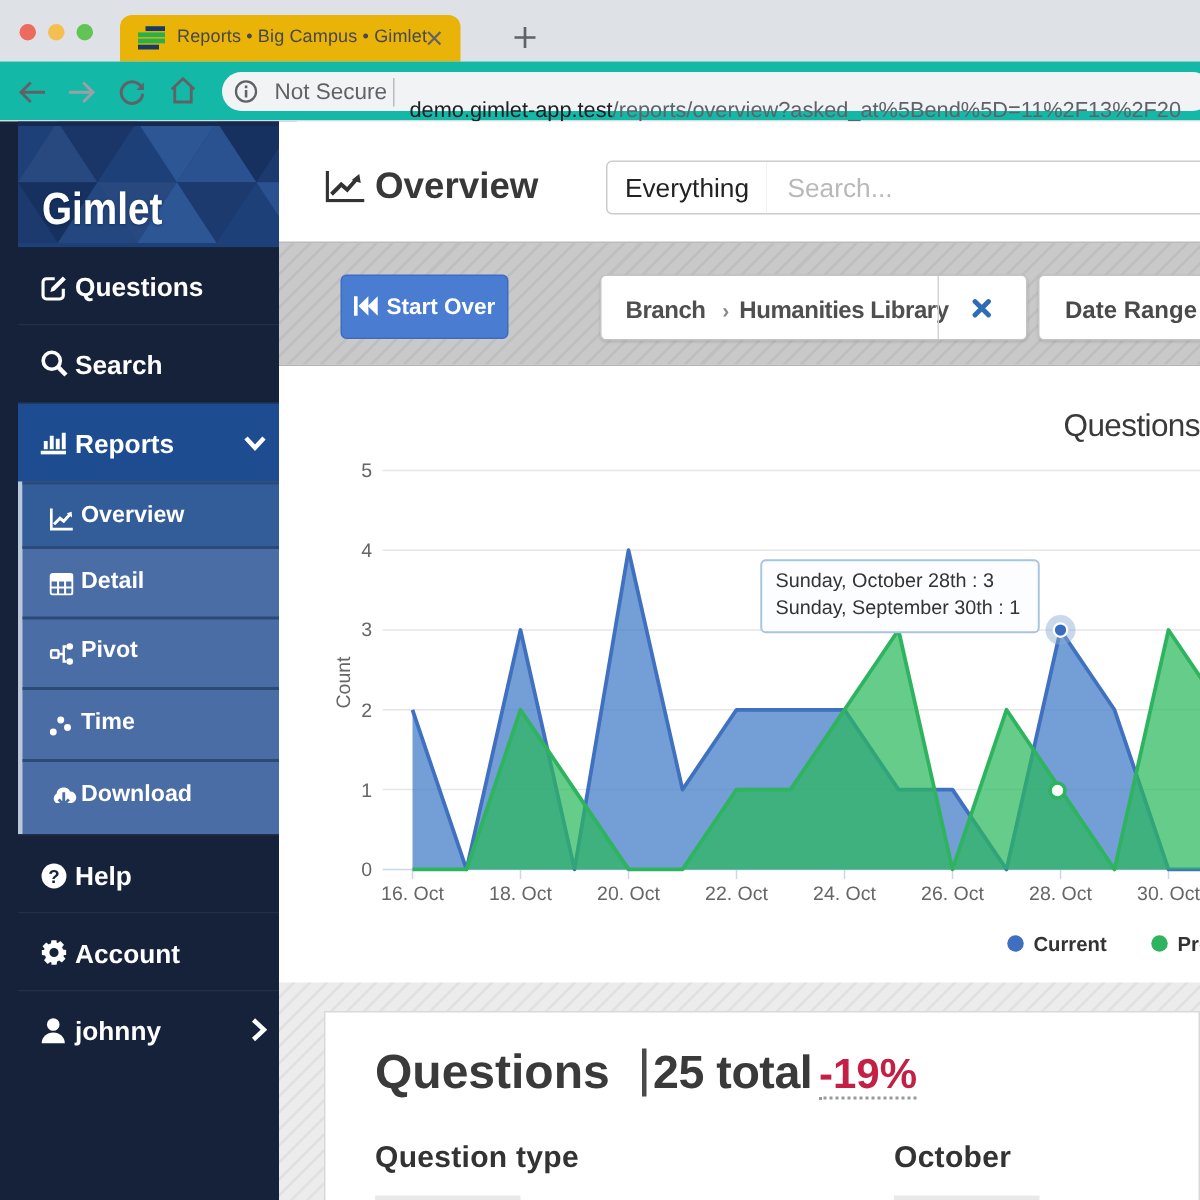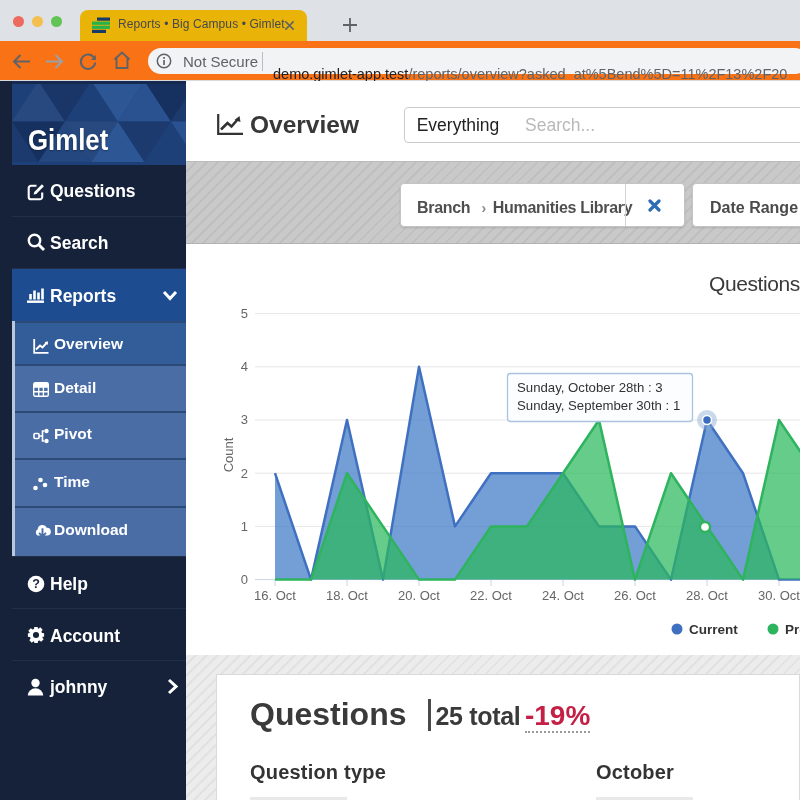--- a/index.html
+++ b/index.html
@@ -8,21 +8,21 @@
 #stage { position:relative; width:800px; height:800px; overflow:hidden; }
 .abs { position:absolute; }
 
 
 #tabstrip { left:0; top:0; width:800px; height:41px; background:#dee1e6; }
 .light { border-radius:50%; width:11px; height:11px; top:16px; }
 #tab { left:80px; top:10px; width:227px; height:31px; background:#eab308;
   border-radius:8px 8px 0 0; }
 #tabtitle { left:118px; top:18px; white-space:nowrap; font-size:12px; letter-spacing:-0.3px; color:#45494d; letter-spacing:0.1px; }
 #newtab { left:342px; top:17px; width:16px; height:16px; }
-#toolbar { left:0; top:41px; width:800px; height:40px; background:#f97316;
+#toolbar { left:0; top:41px; width:800px; height:40px; background:#14b8a6;
   border-bottom:1px solid #d8dade; }
 #urlbar { left:148px; top:7px; width:660px; height:26px; background:#f1f3f4;
   border-radius:13px; }
 #urltext { left:178px; top:6px; font-size:14.5px; color:#5f6368; white-space:nowrap; }
 #urltext b { color:#202124; font-weight:normal; }
 #urlsep { left:114px; top:4px; width:1px; height:19px; background:#b9bdc2; }
 
 
 #sidebar { left:0; top:81px; width:186px; height:719px; background:#15223a; }
 .nav { position:absolute; left:12px; width:188px; color:#fff; font-weight:bold; }
@@ -259,20 +259,26 @@
       <svg class="abs" style="left:31px; top:33px;" width="26" height="21" viewBox="0 0 26 21">
         <path d="M1.2,0 L1.2,19.8 L26,19.8" stroke="#333" stroke-width="2.2" fill="none"></path>
         <path d="M4,15.5 L10.5,9 L14.5,12.5 L21.5,4.5" stroke="#333" stroke-width="2.6" fill="none"></path>
         <path d="M22.5,2 L23.5,8 L17.5,6 Z" fill="#333"></path>
       </svg>
       <div id="ovtitle" class="abs">Overview</div>
       <div id="everything" class="abs">Everything</div>
       <div id="searchbox" class="abs">Search...</div>
     </div>
     <div id="filterbar" class="abs">
+      <div id="startover" class="abs">
+        <svg style="vertical-align:-2px; margin-right:6px;" width="16" height="14" viewBox="0 0 16 14">
+          <rect x="0" y="0.5" width="2.4" height="13" fill="#fff"></rect>
+          <path d="M9.6,0.5 L3,7 L9.6,13.5 Z" fill="#fff"></path>
+          <path d="M15.8,0.5 L9.2,7 L15.8,13.5 Z" fill="#fff"></path>
+        </svg>Start Over</div>
       <div id="branchbox" class="abs"><span style="margin-left:16px;">Branch</span>
         <span style="color:#888; margin:0 7px; font-size:14px;">›</span>Humanities Library
         <span class="abs" style="right:58px; top:0; width:1px; height:42px; background:#d4d4d4;"></span>
         <svg class="abs" style="right:23px; top:15px;" width="13" height="13" viewBox="0 0 13 13">
           <path d="M2,2 L11,11 M11,2 L2,11" stroke="#2e6cb5" stroke-width="3.2" stroke-linecap="round"></path>
         </svg>
       </div>
       <div id="daterange" class="abs">Date Range</div>
     </div>
     <div id="chartpanel" class="abs">
@@ -323,21 +329,21 @@
         <circle cx="491" cy="385" r="5.5" fill="#3f6fc0"></circle>
         <text x="503" y="390" font-size="13.5" font-weight="bold" fill="#333">Current</text>
         <circle cx="587" cy="385" r="5.5" fill="#2eb35e"></circle>
         <text x="599" y="390" font-size="13.5" font-weight="bold" fill="#333">Previous period</text>
       </svg>
     </div>
     <div id="stripe2" class="abs"></div>
     <div id="card" class="abs">
       <div id="cardhead" class="abs"><span id="qt">Questions</span>
         <span style="display:inline-block; width:3px; height:32px; background:#4a4a4a; margin:0 0 0 17px; vertical-align:-6px;"></span>
-        <span style="font-size:25px; font-weight:bold; color:#3a3a3a; letter-spacing:-0.3px;">25 total</span>
+        <span style="font-size:31px; font-weight:bold; color:#3a3a3a; letter-spacing:-0.3px;">25 total</span>
         <span style="font-size:28px; font-weight:bold; color:#c41f45; border-bottom:2px dotted #999;">-19%</span>
       </div>
       <div id="colhead1" class="abs">Question type</div>
       <div id="colhead2" class="abs">October</div>
       <div id="bar1" class="abs"></div>
       <div id="bar2" class="abs"></div>
     </div>
   </div>
 
 </div>

